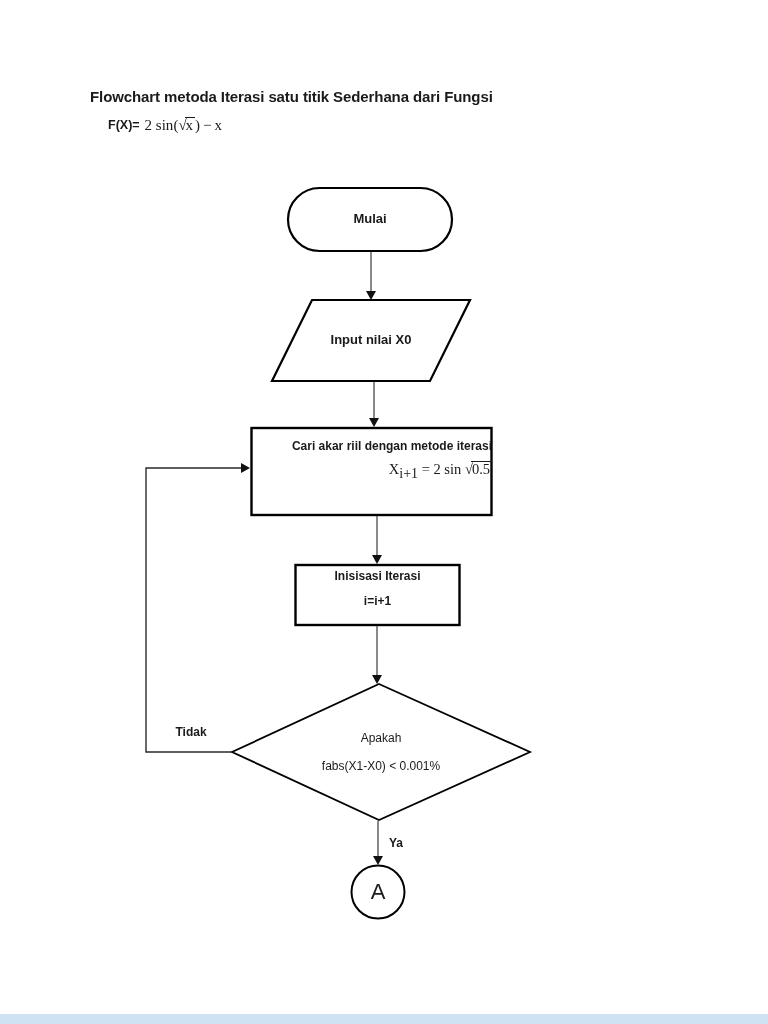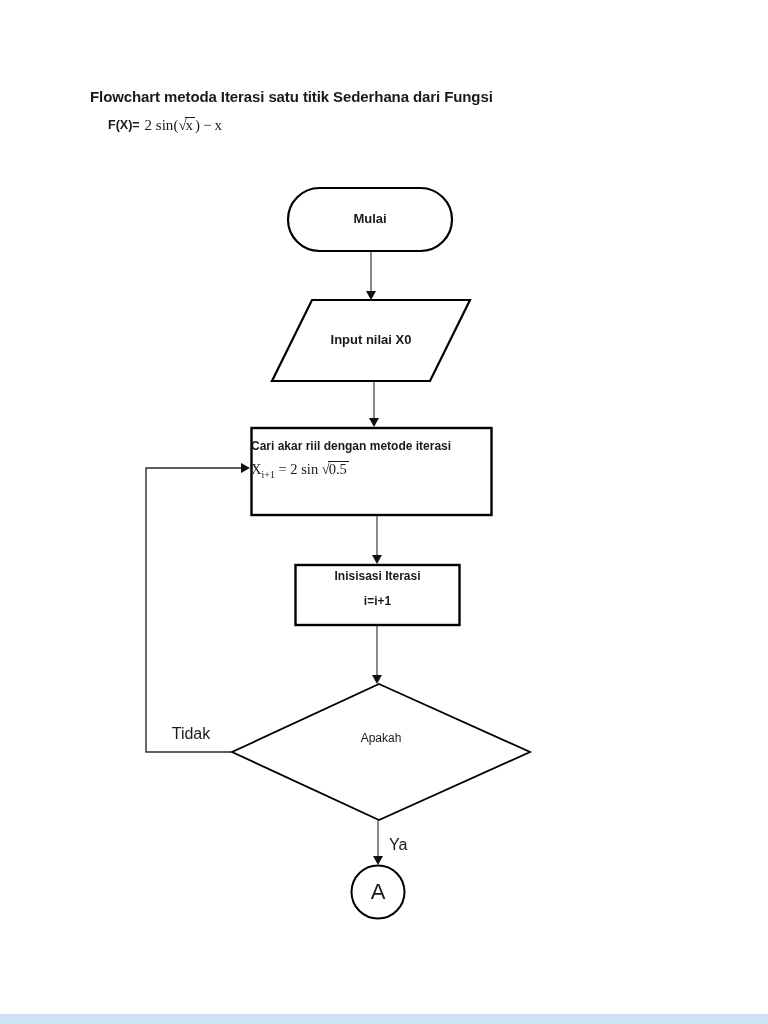--- a/index.html
+++ b/index.html
@@ -26,40 +26,40 @@
   .rad {
     display: inline-block; border-top: 1.4px solid #1a1a1a;
     line-height: 1.05; padding: 0 2px 0 1px; margin-left: -2px;
   }
   .node-label {
     display: flex; align-items: center; justify-content: center;
     text-align: center; font-weight: bold; font-size: 13px; line-height: 1.3;
   }
   .proc-text {
     left: 251px; top: 428px; width: 241px; height: 87px;
-    text-align: left; padding-top: 9px;
+    text-align: right; padding-top: 9px;
     font-weight: bold; font-size: 12px; line-height: 18px;
   }
   .proc-formula {
     font-family: "Liberation Serif", "DejaVu Serif", serif;
     font-weight: normal; font-size: 14.5px; line-height: 24px; margin-top: 2px;
   }
-  .proc-formula sub { font-size: 10px; }
+  .proc-formula sub { font-size: 14px; }
   .init-text {
     left: 295px; top: 565px; width: 165px; height: 60px;
     text-align: center; padding-top: 3px;
     font-weight: bold; font-size: 12px; line-height: 17px;
   }
   .init-text .l2 { margin-top: 8px; }
   .decision-l1 { left: 232px; top: 729px; width: 298px; }
   .decision-l2 { left: 232px; top: 757px; width: 298px; }
   .decision-l1, .decision-l2 {
     text-align: center; font-weight: normal; font-size: 12px; line-height: 18px;
   }
-  .edge-label { font-weight: normal; font-size: 16px; }
+  .edge-label { font-weight: bold; font-size: 12px; }
   .no-label  { left: 160px; top: 725px; width: 62px; text-align: center; }
   .yes-label { left: 389px; top: 836px; }
   .connector-label {
     left: 351px; top: 866px; width: 54px; height: 52px;
     display: flex; align-items: center; justify-content: center;
     font-size: 22px; font-weight: normal;
   }
   .bottom-bar {
     left: 0; top: 1014px; width: 768px; height: 10px;
     background: #cfe2f3;
@@ -127,20 +127,21 @@
       <span>X</span><sub>i+1</sub><span> = 2 sin </span><span>√</span><span class="rad">0.5</span>
     </div>
   </div>
 
   <div class="abs init-text">
     <div>Inisisasi Iterasi</div>
     <div class="l2">i=i+1</div>
   </div>
 
   <div class="abs decision-l1">Apakah</div>
+  <div class="abs decision-l2">fabs(X1-X0) &lt; 0.001%</div>
 
   <div class="abs edge-label no-label">Tidak</div>
   <div class="abs edge-label yes-label">Ya</div>
 
   <div class="abs connector-label">A</div>
 
   <div class="abs bottom-bar"></div>
 
 </div>
 

